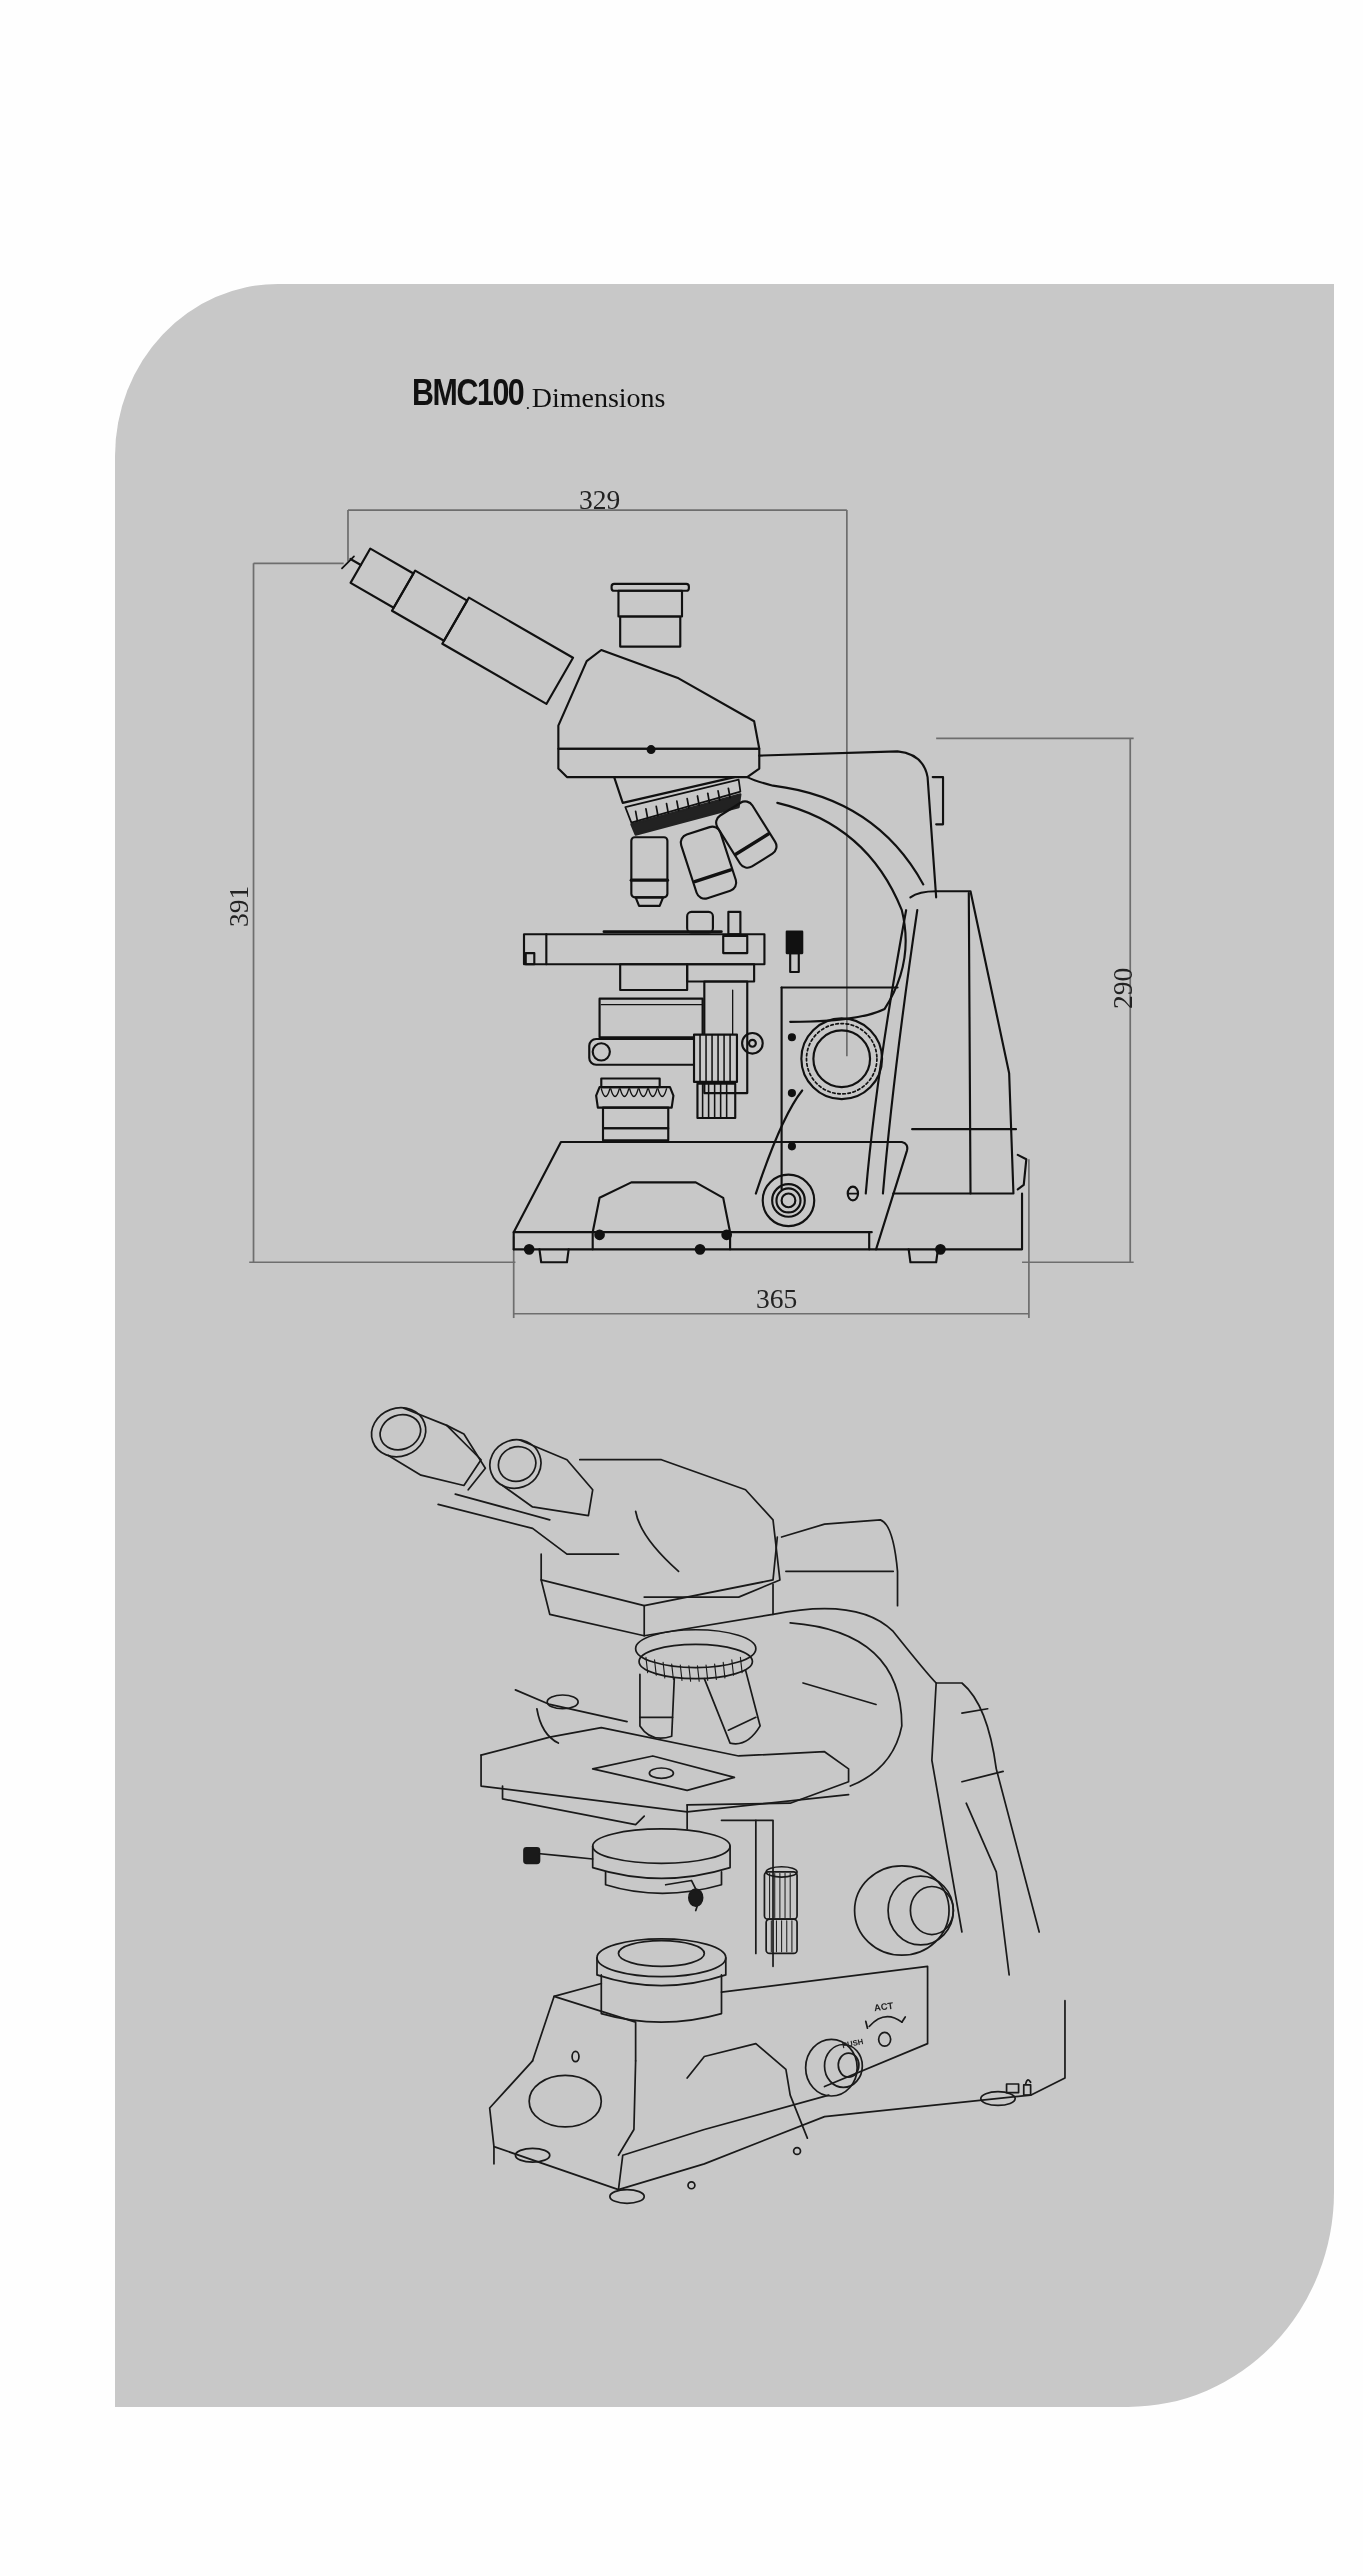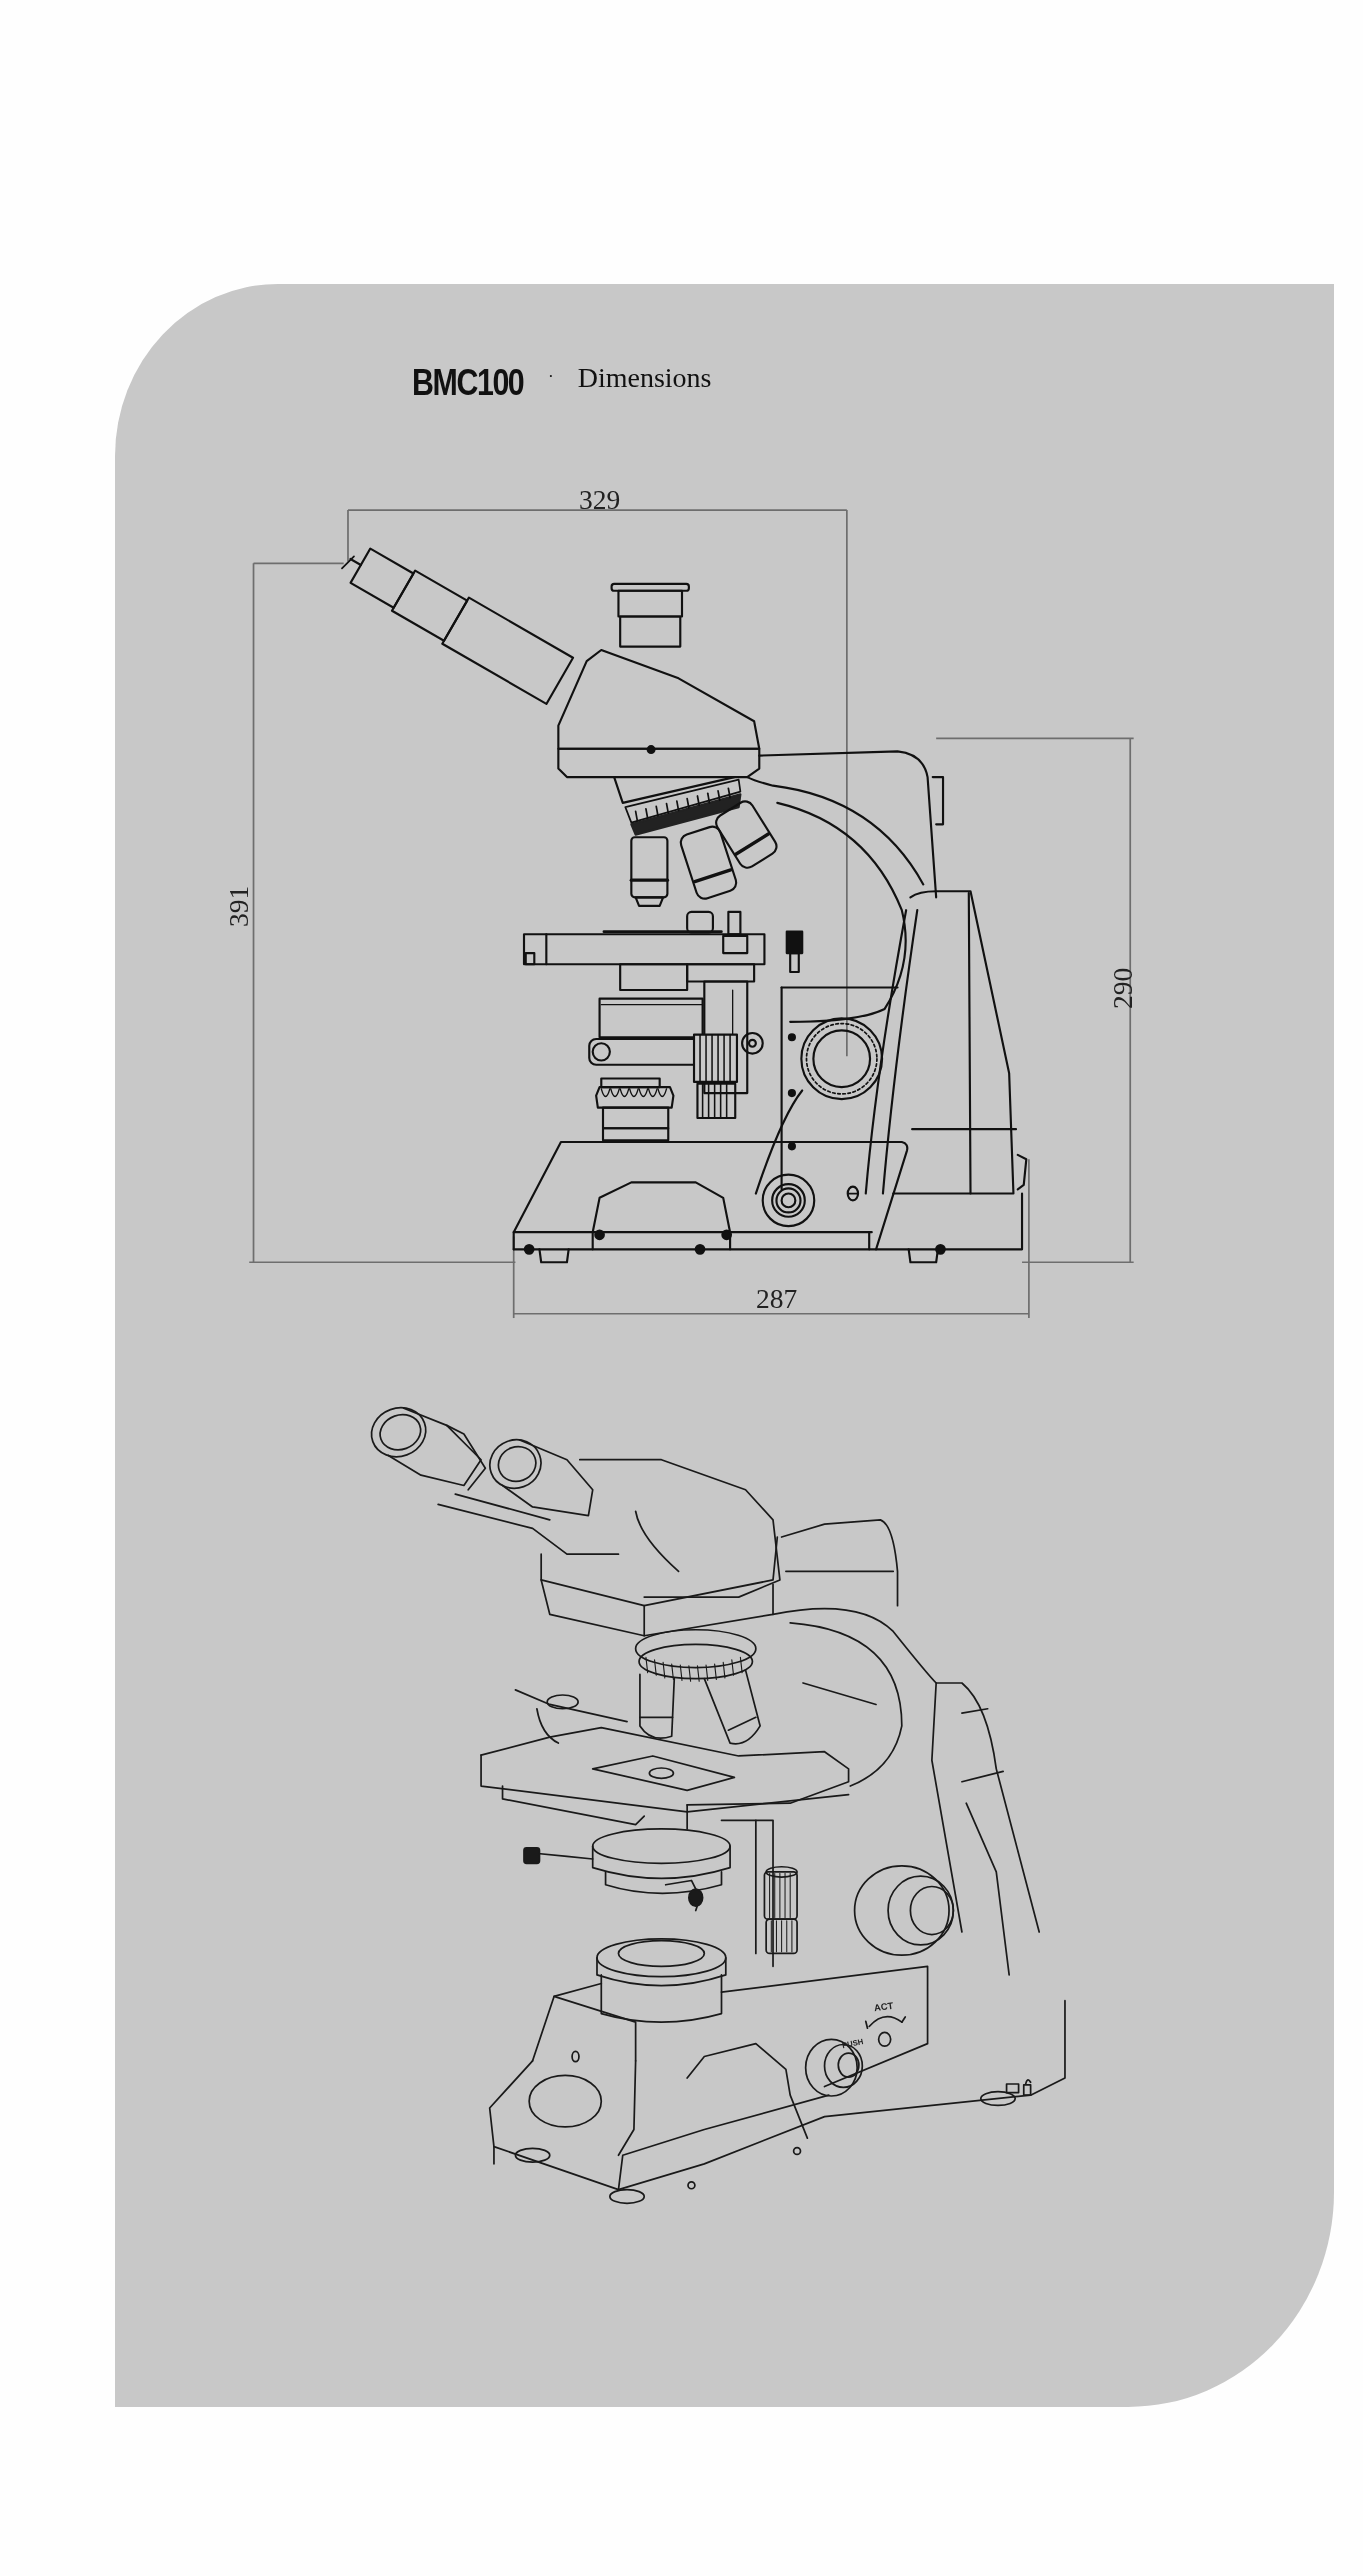--- a/index.html
+++ b/index.html
@@ -9,21 +9,21 @@
     font-family: "Liberation Serif", serif;
   }
   .panel {
     position: absolute; left: 115px; top: 284px; width: 1219px; height: 2123px;
     background: #c8c8c8;
     border-top-left-radius: 163px 172px;
     border-bottom-right-radius: 206px 215px;
   }
   .title {
     position: absolute; left: 412px; top: 362px; height: 52px;
-    display: flex; align-items: flex-start; white-space: nowrap; color: #111; gap: 23px;
+    display: flex; align-items: flex-end; white-space: nowrap; color: #111;
   }
   .title .model {
     font-family: "Liberation Sans", sans-serif; font-weight: bold; font-size: 37px;
     letter-spacing: -1.7px; transform: scaleX(0.82); transform-origin: left center;
     display: inline-block; margin-right: -22px;
   }
   .title .sep { font-family: "Liberation Serif", serif; font-size: 17px; margin: 0 1.7px 0 0; }
   .title .word { font-family: "Liberation Serif", serif; font-size: 28px; }
   svg { position: absolute; left: 0; top: 0; }
   .dim-label { position: absolute; font-family: "Liberation Serif", serif; font-size: 27.5px; color: #222; line-height: 1; }
@@ -339,17 +339,17 @@
     <rect x="1172" y="2427" width="14" height="10"></rect>
     <path d="M1192,2440 L1192,2428 L1200,2428 L1200,2440 Z M1194,2428 Q1196,2418 1200,2425"></path>
     <circle cx="805" cy="2545" r="4"></circle>
     <circle cx="928" cy="2505" r="4"></circle>
   </g>
 </svg>
 
 <div class="dim-label dim-top">329</div>
 <div class="dim-label dim-left">391</div>
 <div class="dim-label dim-right">290</div>
-<div class="dim-label dim-bottom">287</div>
+<div class="dim-label dim-bottom">365</div>
 
 <div class="iso-label iso-act">ACT</div>
 <div class="iso-label iso-push">PUSH</div>
 
 
 </body></html>

